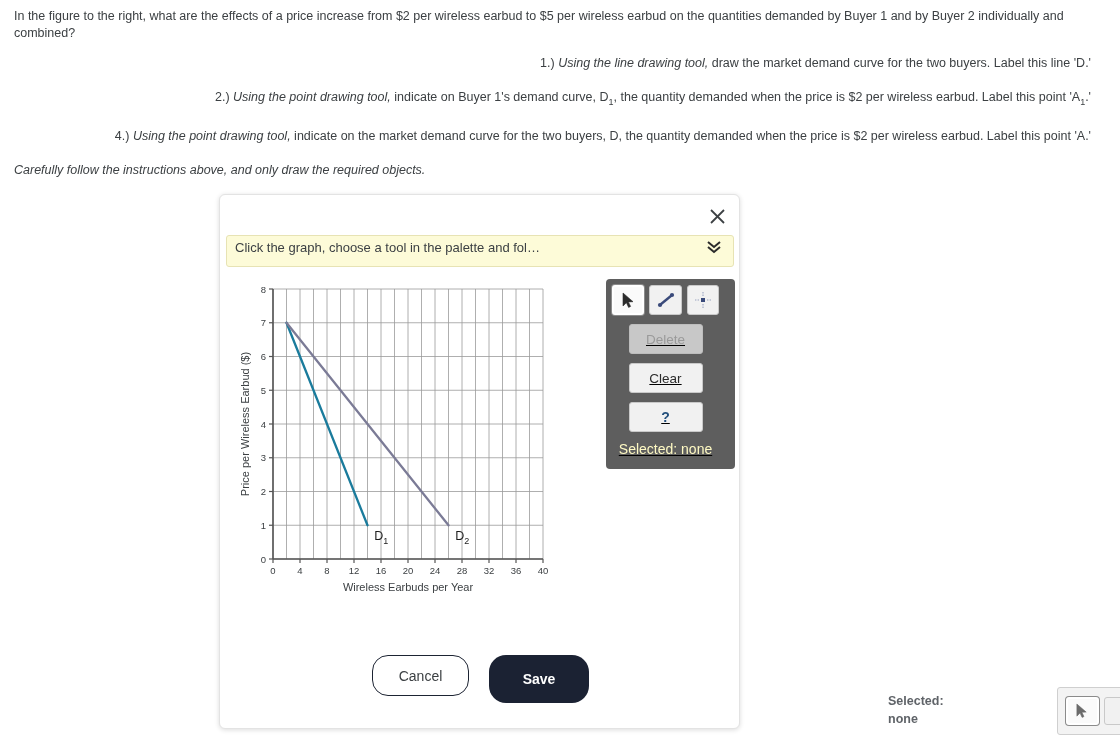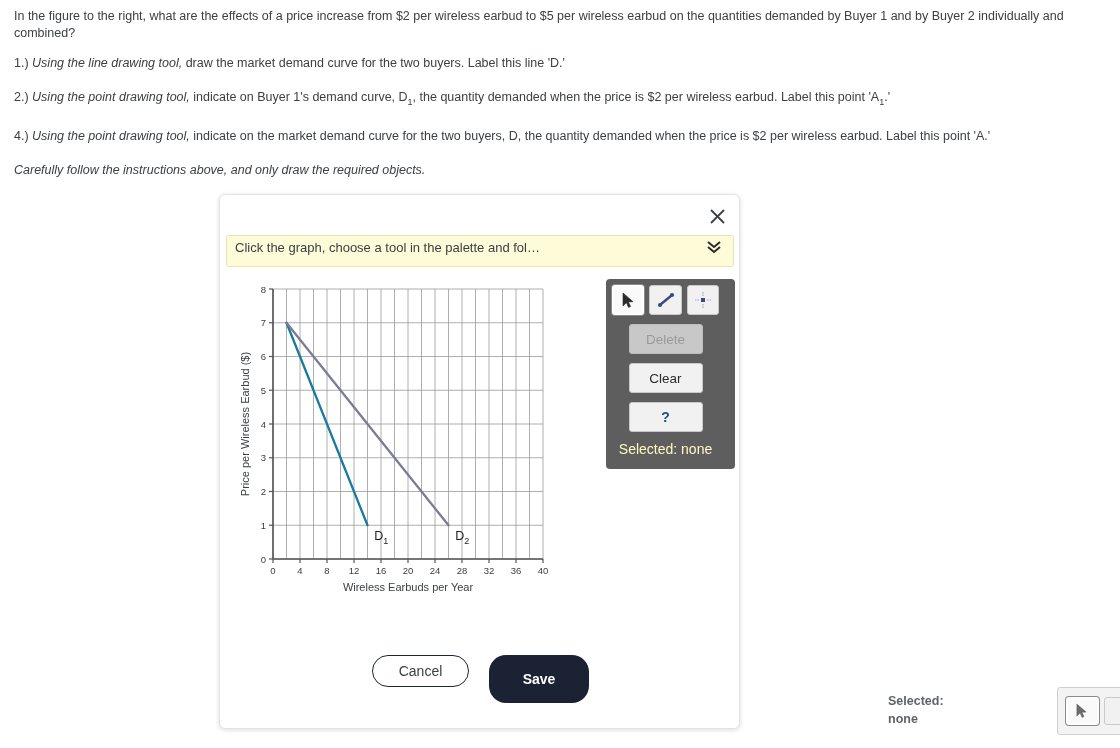--- a/index.html
+++ b/index.html
@@ -30,20 +30,21 @@
     color: #3c4043;
     line-height: 17px;
     margin: 0 0 13px 0;
     max-width: 1096px;
   }
   .q-step {
     font-size: 12.5px;
     color: #3c4043;
     line-height: 17px;
     margin: 0 0 17px 0;
+    text-align: right;
   }
   .q-step .num { font-style: normal; }
   .q-step i { font-style: italic; }
   .q-note {
     font-size: 12.5px;
     color: #3c4043;
     font-style: italic;
     line-height: 17px;
     margin: 0;
   }
@@ -121,20 +122,21 @@
   #tool-palette {
     position: absolute;
     left: 386px;
     top: 84px;
     width: 129px;
     height: 190px;
     background: #5e5e5e;
     border-radius: 4px;
     box-sizing: border-box;
     padding: 6px 16px 0 6px;
+    text-decoration: underline;
   }
   #tool-row {
     display: flex;
     gap: 5px;
     justify-content: center;
   }
   .tool-btn {
     width: 35px;
     height: 30px;
     background: #f1f1f1;
@@ -189,21 +191,21 @@
     position: absolute;
     left: 0;
     top: 460px;
     width: 521px;
     display: flex;
     justify-content: center;
     gap: 20px;
   }
   #cancel-button {
     width: 97px;
-    height: 32px;
+    height: 41px;
     border-radius: 16px;
     border: 1.5px solid #1d2433;
     background: #ffffff;
     color: #3c4043;
     font-size: 14px;
     font-family: "Liberation Sans", sans-serif;
     cursor: pointer;
   }
   #save-button {
     width: 100px;

